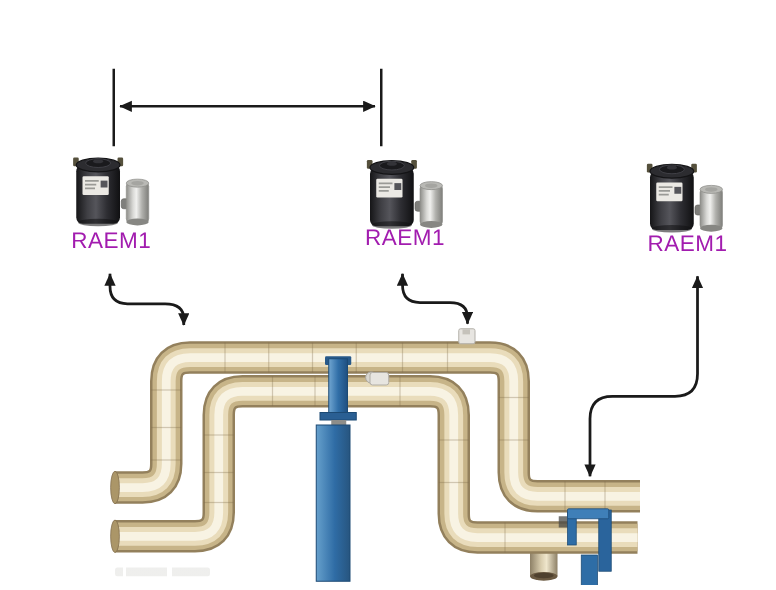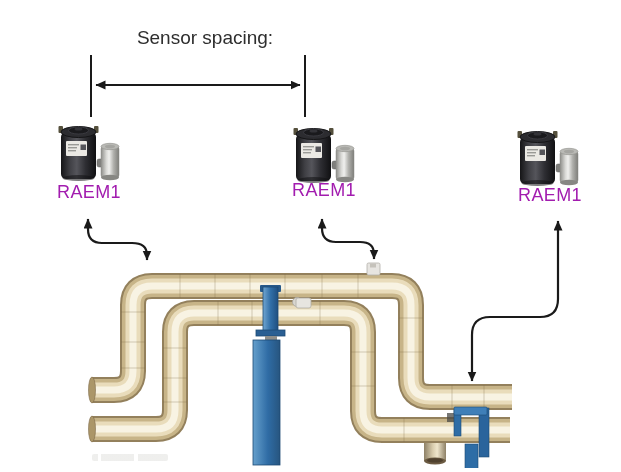--- a/index.html
+++ b/index.html
@@ -64,21 +64,20 @@
         <stop offset="0.6" stop-color="#efe6cc"></stop>
           <stop offset="1" stop-color="#8d8066"></stop>
       </linearGradient>
       <marker id="ah" markerUnits="userSpaceOnUse" markerWidth="11" markerHeight="10" refX="9.5" refY="4.5" orient="auto-start-reverse">
         <path d="M0,0 L10,4.5 L0,9 Z" fill="#1a1a1a"></path>
       </marker>
     </defs>
   </svg>
 
   <div class="spacing-note">
-    <div>Sensor spacing:</div>
   </div>
 
   <svg class="photo" width="440" height="212" viewBox="80 256 440 212">
 
     <g>
       <rect x="424" y="430" width="22" height="31" fill="url(#steelV)"></rect>
       <ellipse cx="435" cy="461" rx="11" ry="3.5" fill="#6b5a42"></ellipse>
       <ellipse cx="435" cy="460.4" rx="8" ry="2.2" fill="#4f412e"></ellipse>
     </g>
 

